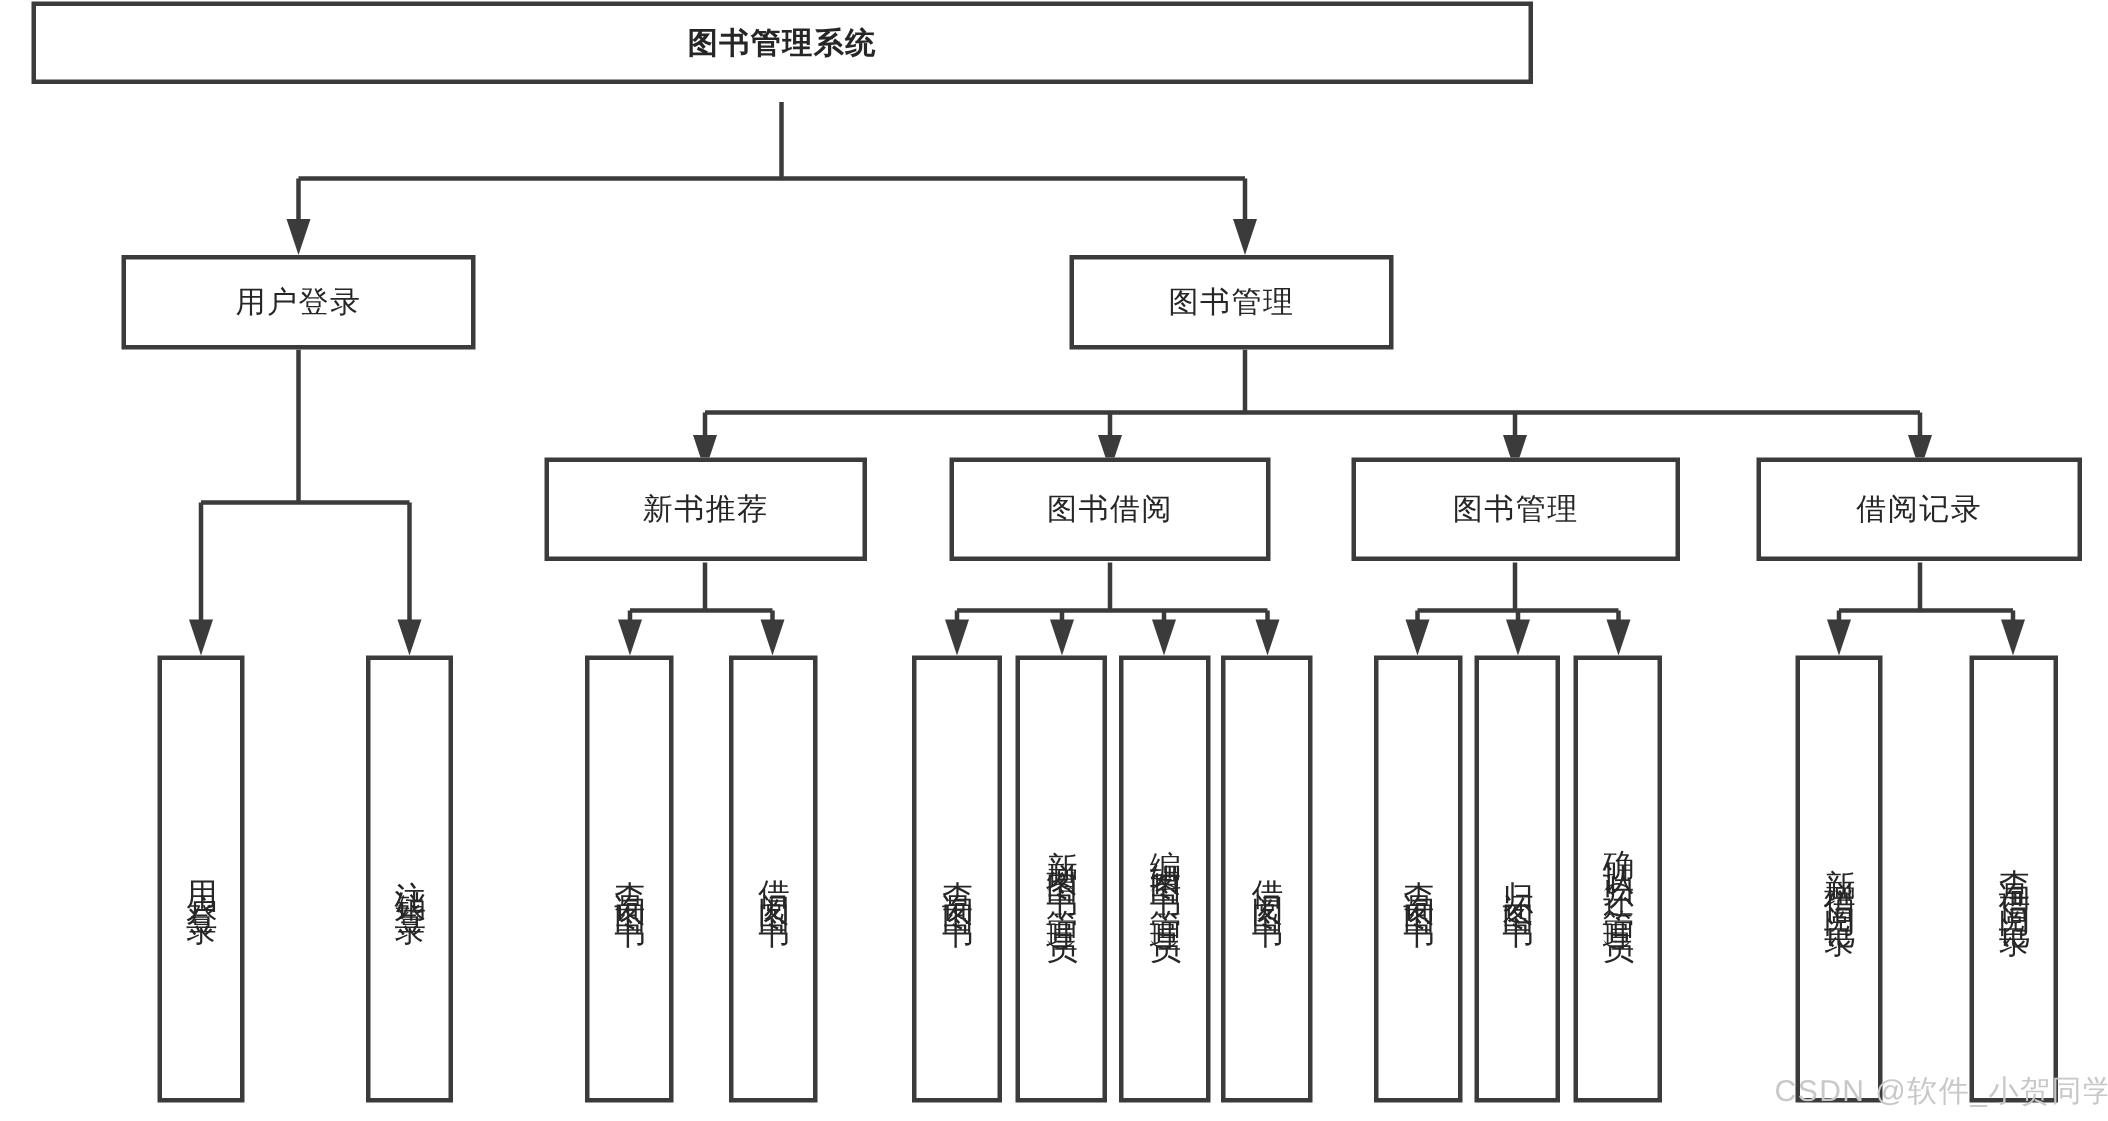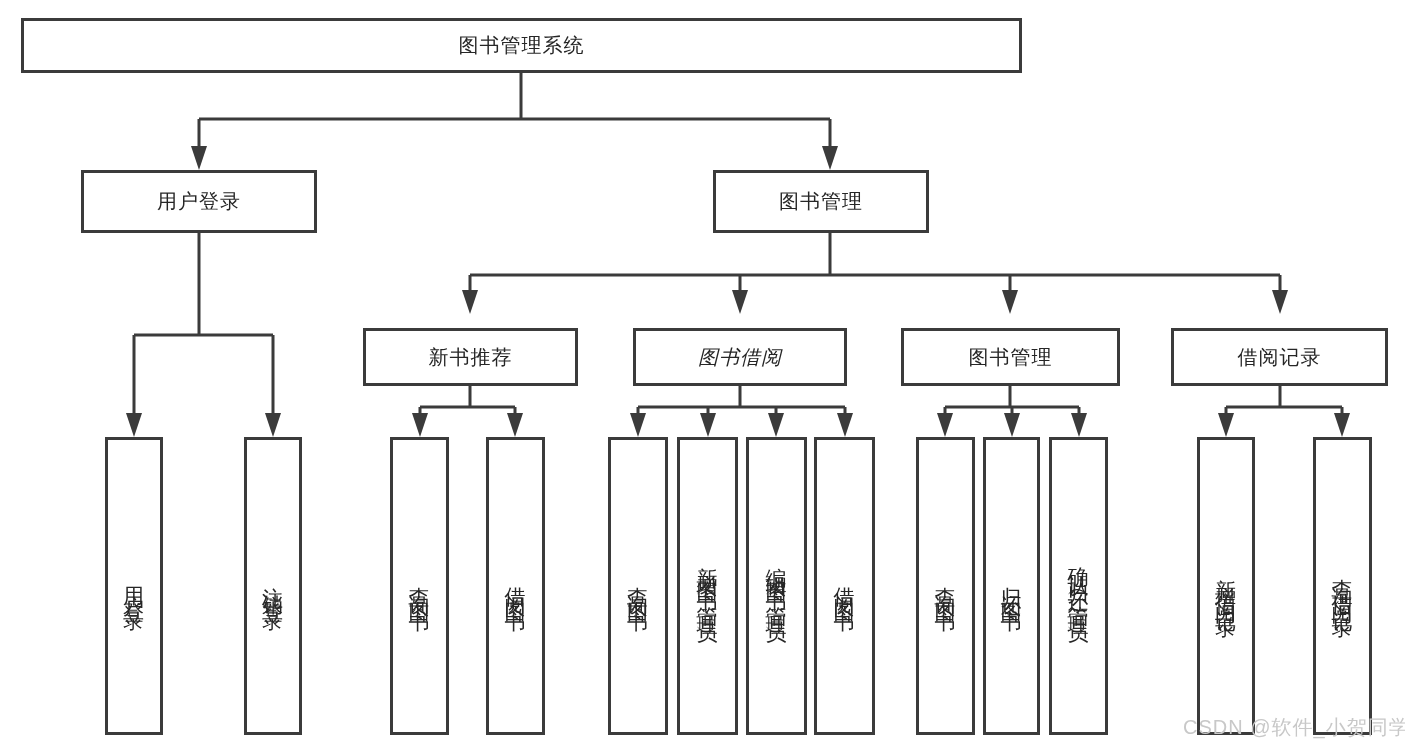--- a/index.html
+++ b/index.html
@@ -23,23 +23,23 @@
     box-sizing: border-box;
     border: 3px solid #3b3b3b;
     background: #ffffff;
     display: flex;
     align-items: center;
     justify-content: center;
     font-size: 20px;
     letter-spacing: 1px;
     text-align: center;
   }
-  .box.root   { left: 21px;  top: 18px;  width: 1001px; height: 55px; }
+  .box.root   { left: 21px;  top: 1px;  width: 1001px; height: 55px; font-weight: bold; }
   .box.level2 { top: 170px; height: 63px; }
-  .box.level3 { top: 328px; height: 58px; }
+  .box.level3 { top: 305px; height: 69px; }
   .box.leaf {
     top: 437px;
     height: 298px;
     writing-mode: vertical-rl;
     text-orientation: mixed;
     letter-spacing: 0.38em;
     font-size: 21px;
     line-height: 1;
   }
   .watermark {
@@ -95,21 +95,21 @@
     <polygon points="1218,413 1234,413 1226,437"></polygon>
     <polygon points="1334,413 1350,413 1342,437"></polygon>
   </svg>
 
   <div class="box root">图书管理系统</div>
 
   <div class="box level2" style="left:81px;width:236px;">用户登录</div>
   <div class="box level2" style="left:713px;width:216px;">图书管理</div>
 
   <div class="box level3" style="left:363px;width:215px;">新书推荐</div>
-  <div class="box level3" style="left:633px;width:214px;font-style:italic;">图书借阅</div>
+  <div class="box level3" style="left:633px;width:214px;">图书借阅</div>
   <div class="box level3" style="left:901px;width:219px;">图书管理</div>
   <div class="box level3" style="left:1171px;width:217px;">借阅记录</div>
 
   <div class="box leaf" style="left:105px;width:58px;">用户登录</div>
   <div class="box leaf" style="left:244px;width:58px;">注销登录</div>
   <div class="box leaf" style="left:390px;width:59px;">查询图书</div>
   <div class="box leaf" style="left:486px;width:59px;">借阅图书</div>
   <div class="box leaf" style="left:608px;width:60px;">查询图书</div>
   <div class="box leaf" style="left:677px;width:61px;">新增图书（管理员）</div>
   <div class="box leaf" style="left:746px;width:61px;">编辑图书（管理员）</div>

